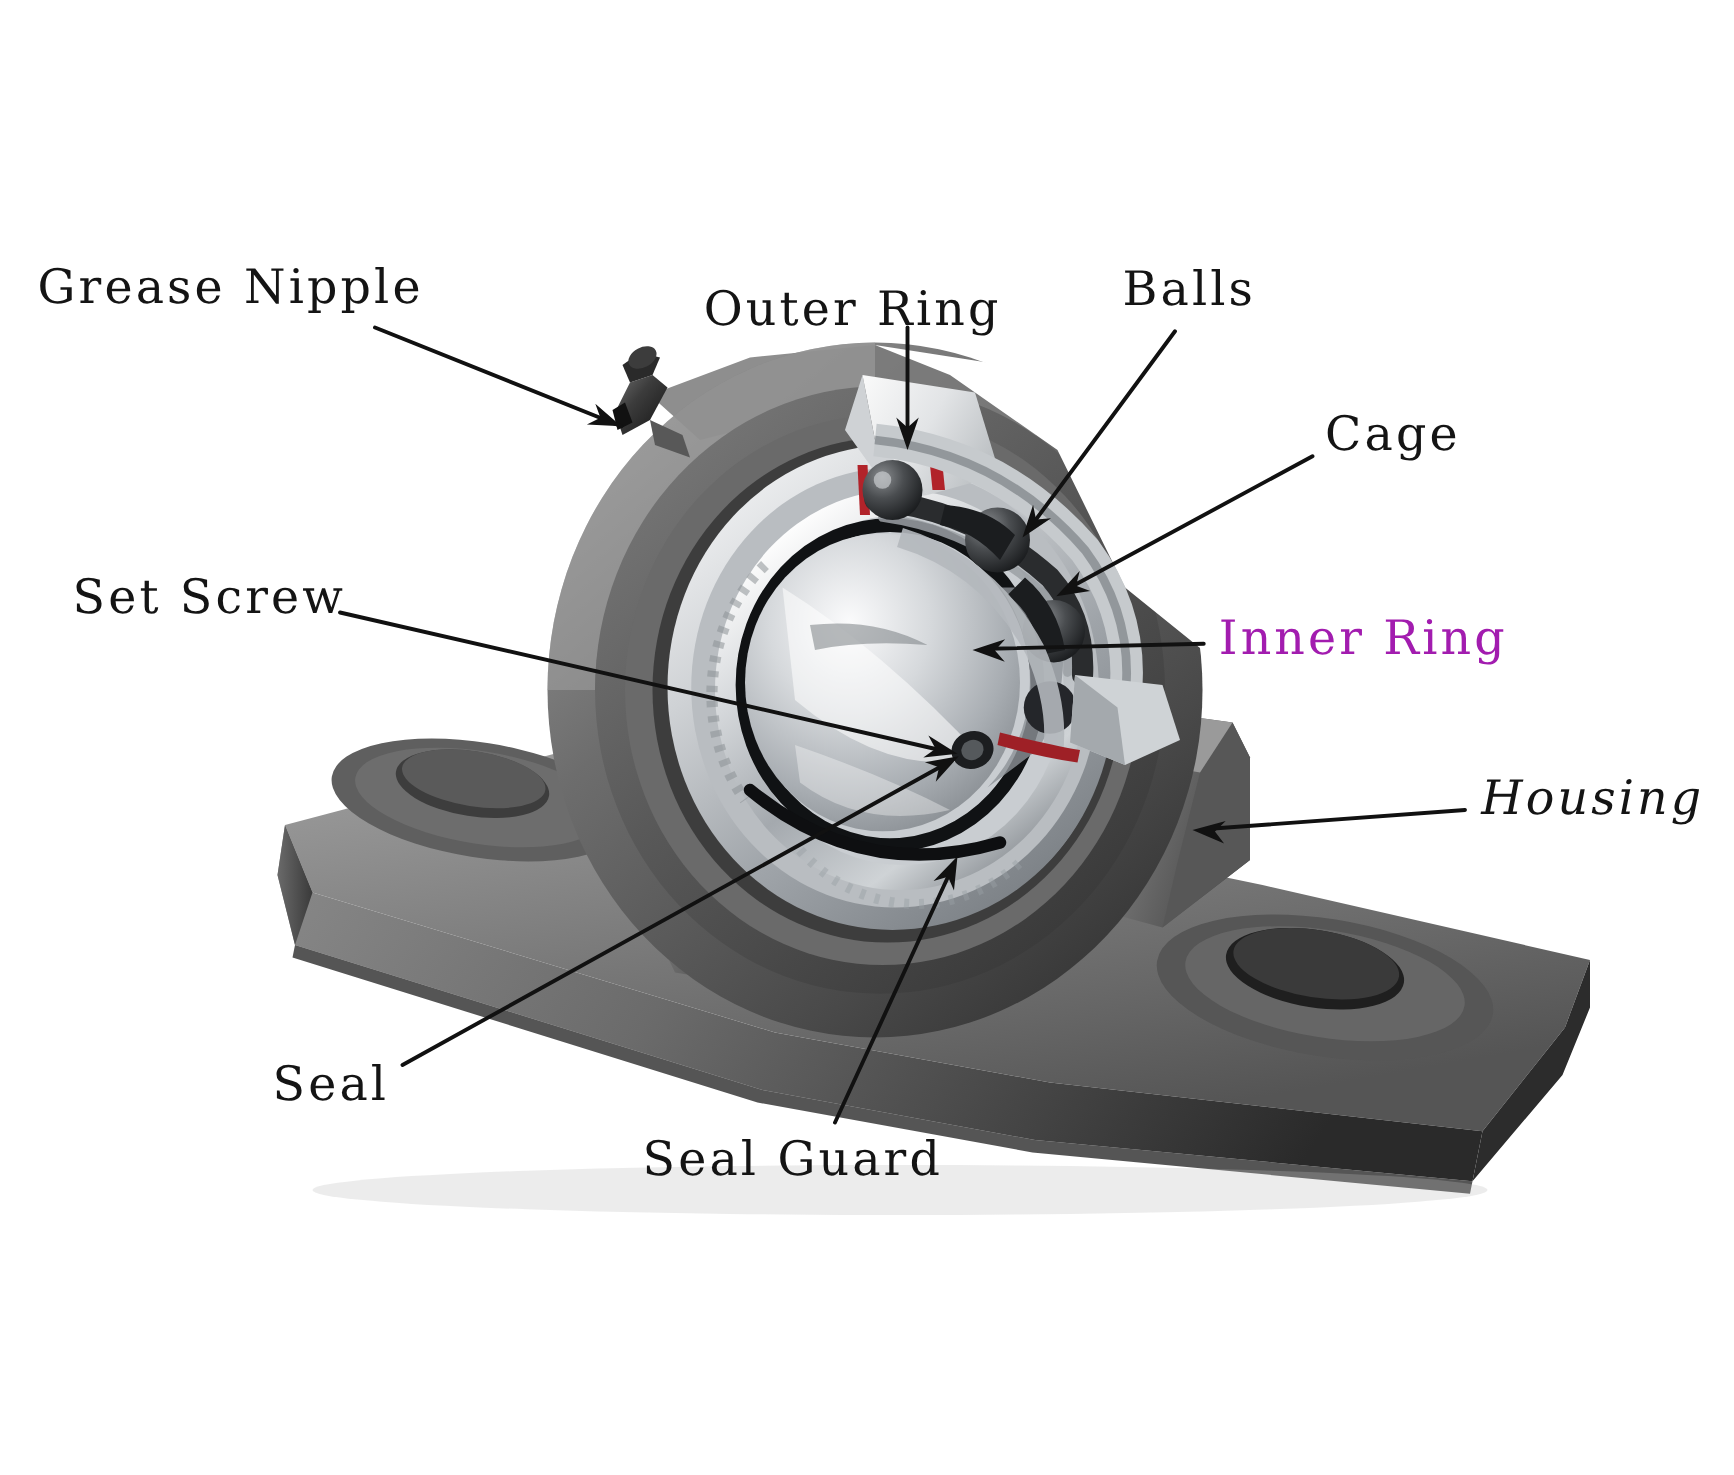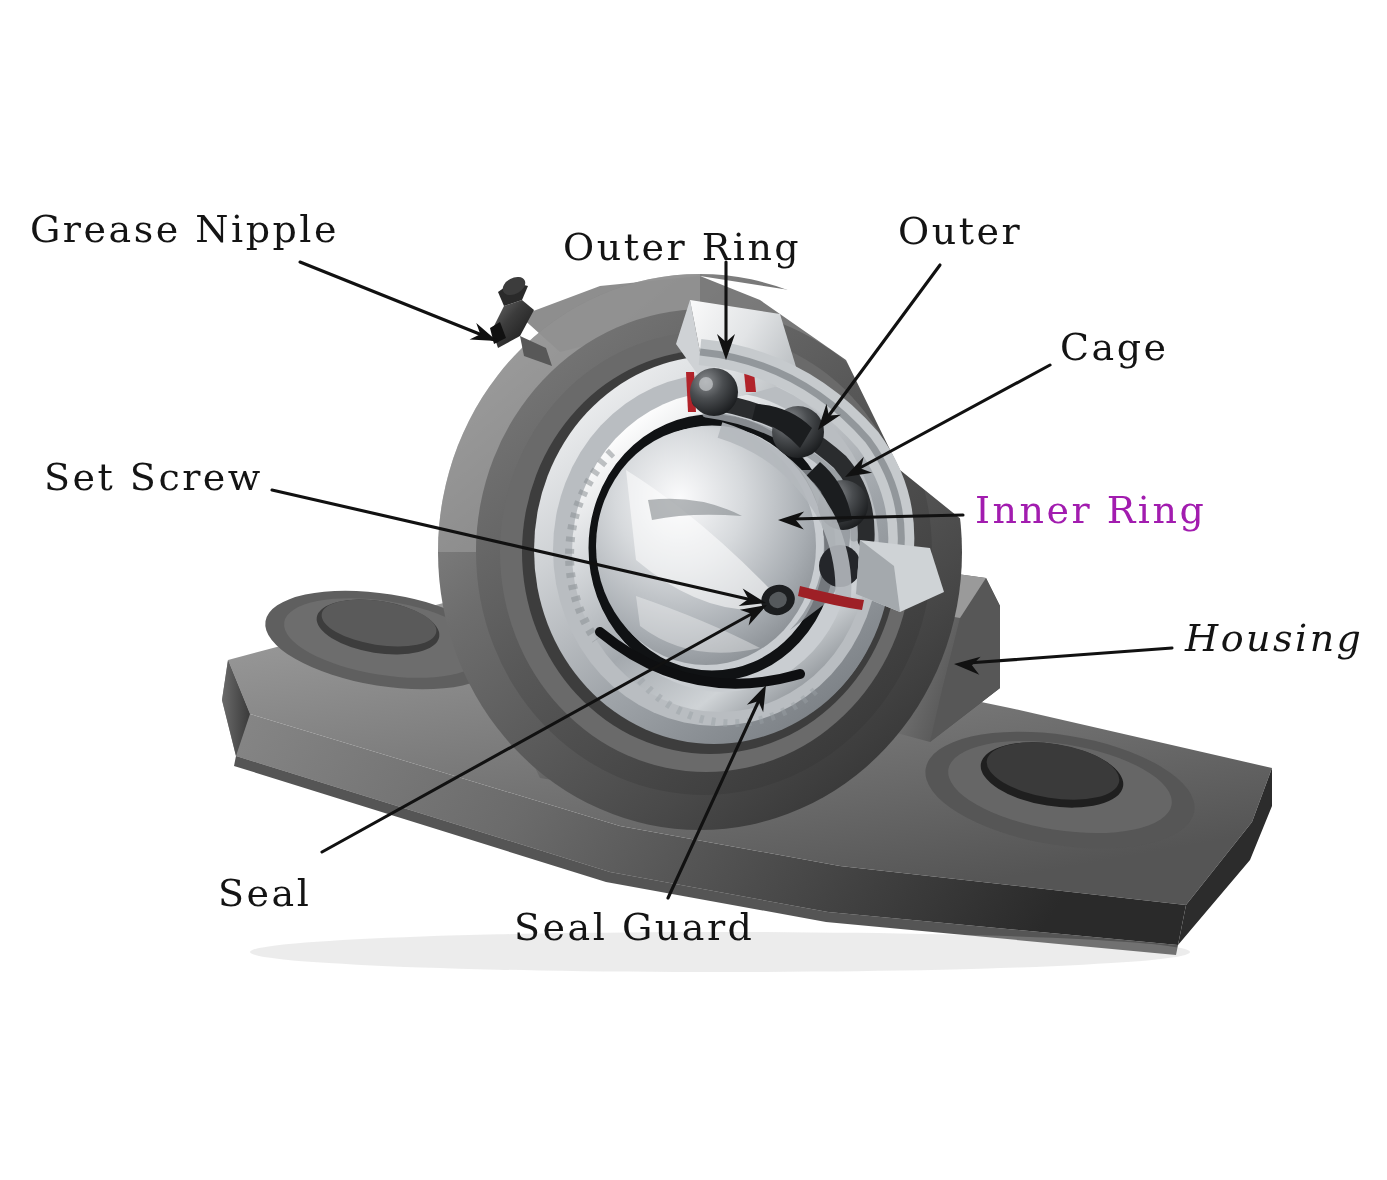--- a/index.html
+++ b/index.html
@@ -276,22 +276,22 @@
         <path d="M 322 852 L 755 612" stroke="#111111"></path>
         <path d="M -26 -9 L 0 0 L -26 9 L -18 0 Z" transform="translate(767,605) rotate(-29)" fill="#111111" stroke="none"></path>
         <path d="M 668 898 L 760 698" stroke="#111111"></path>
         <path d="M -26 -9 L 0 0 L -26 9 L -18 0 Z" transform="translate(766,685) rotate(-65)" fill="#111111" stroke="none"></path>
       </g>
   </svg>
 
   <div id="labels">
       <div class="callout-label" style="left: 30px; top: 210px; color: rgb(20, 20, 20);">Grease Nipple</div>
       <div class="callout-label" style="left: 563px; top: 212px; color: rgb(20, 20, 20); margin-top: 16px;">Outer Ring</div>
-      <div class="callout-label" style="left: 898px; top: 212px; color: rgb(20, 20, 20);">Outer</div>
+      <div class="callout-label" style="left: 898px; top: 212px; color: rgb(20, 20, 20);">Balls</div>
       <div class="callout-label" style="left: 1060px; top: 328px; color: rgb(20, 20, 20); text-align: right;">Cage</div>
       <div class="callout-label" style="left: 975px; top: 491px; color: #a21caf;">Inner Ring</div>
       <div class="callout-label" style="left: 1185px; top: 619px; color: rgb(20, 20, 20); font-style: italic;">Housing</div>
-      <div class="callout-label" style="left: 44px; top: 458px; color: rgb(20, 20, 20);">Set Screw</div>
-      <div class="callout-label" style="left: 218px; top: 848px; color: rgb(20, 20, 20); margin-top: 26px;">Seal</div>
+      <div class="callout-label" style="left: 58px; top: 458px; color: rgb(20, 20, 20);">Set Screw</div>
+      <div class="callout-label" style="left: 218px; top: 848px; color: rgb(20, 20, 20);">Seal</div>
       <div class="callout-label" style="left: 514px; top: 908px; color: rgb(20, 20, 20); text-align: right;">Seal Guard</div>
     </div>
 
 </div>
 
 </body></html>

